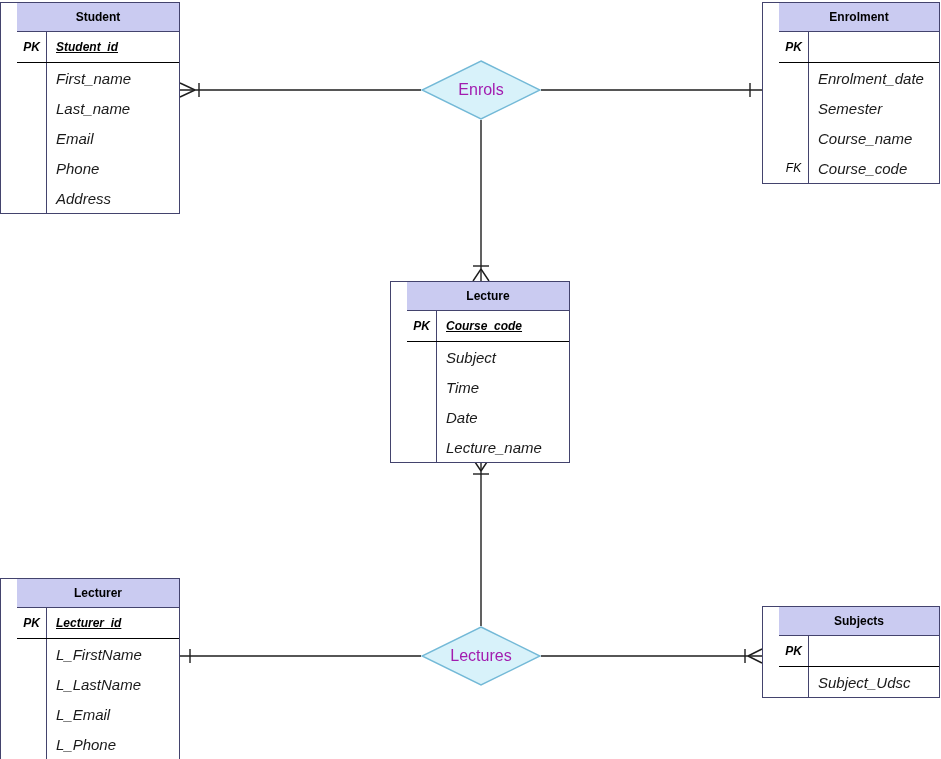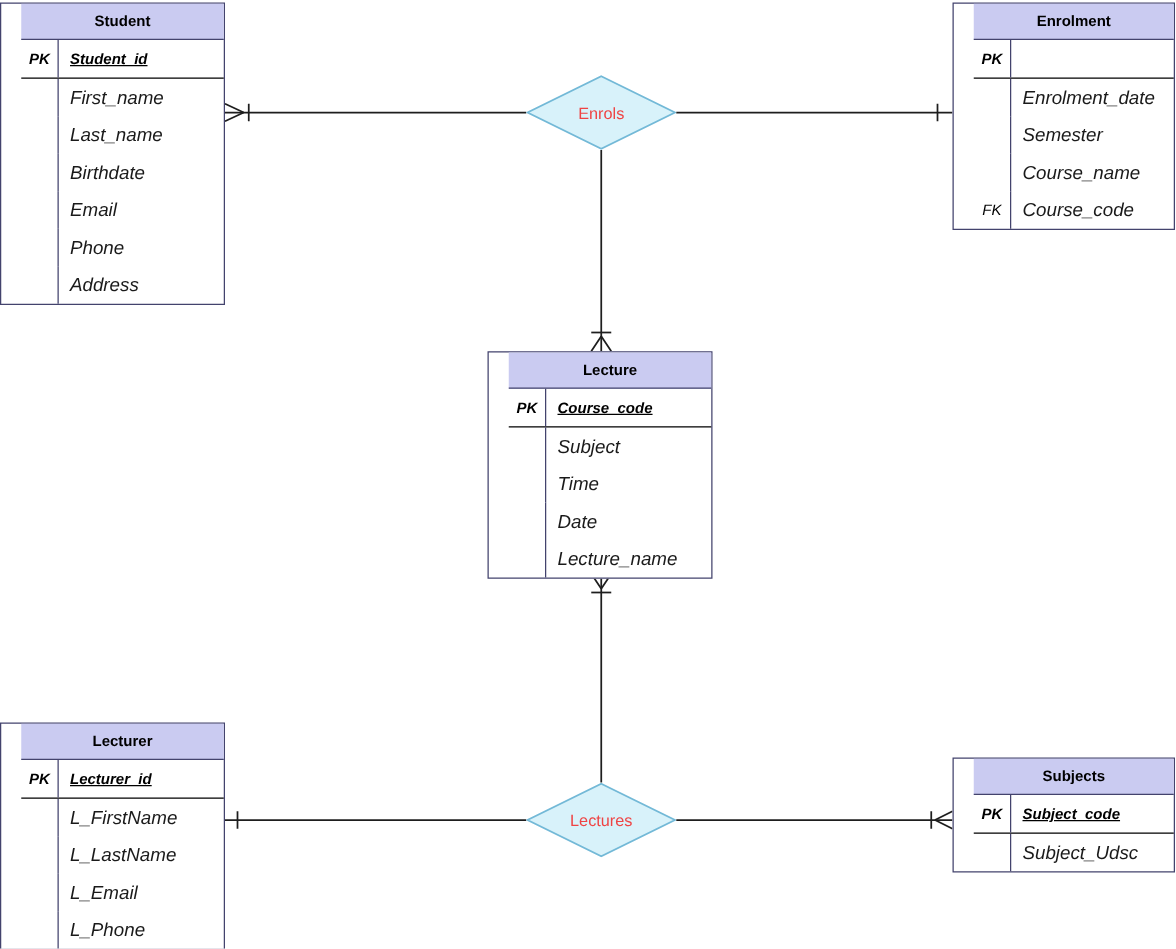--- a/index.html
+++ b/index.html
@@ -30,21 +30,21 @@
     font-size:15px;color:#1a1a1a;
   }
   .pk-row{border-bottom:1px solid #000;}
   .pk-row .key{font-weight:bold;}
   .pk-row .name{font-weight:bold;font-size:12px;text-decoration:underline;color:#000;}
   
   .diamond{position:absolute;z-index:2;width:120px;height:60px;}
   .diamond svg{position:absolute;left:0;top:0;}
   .diamond .dlabel{
     position:absolute;inset:0;display:flex;align-items:center;justify-content:center;
-    font-size:13px;color:#ef4444;
+    font-size:16px;color:#a21caf;
   }
 </style>
 </head>
 <body>
 
 <div id="canvas">
 
   <svg id="wires" width="941" height="759" viewBox="0 0 941 759">
 
     <g stroke="#1E1E1E" stroke-width="1.4" fill="none">
@@ -103,24 +103,20 @@
     <div class="row">
       <div class="key"></div>
       <div class="name">First_name</div>
     </div>
     <div class="row">
       <div class="key"></div>
       <div class="name">Last_name</div>
     </div>
     <div class="row">
       <div class="key"></div>
-      <div class="name">Birthdate</div>
-    </div>
-    <div class="row">
-      <div class="key"></div>
       <div class="name">Email</div>
     </div>
     <div class="row">
       <div class="key"></div>
       <div class="name">Phone</div>
     </div>
     <div class="row">
       <div class="key"></div>
       <div class="name">Address</div>
     </div>
@@ -194,21 +190,20 @@
     <div class="row">
       <div class="key"></div>
       <div class="name">L_Phone</div>
     </div>
   </div>
 
   <div class="entity" style="left:762px;top:578px;width:178px;margin-top:28px;">
     <div class="entity-header">Subjects</div>
     <div class="row pk-row">
       <div class="key">PK</div>
-      <div class="name">Subject_code</div>
     </div>
     <div class="row">
       <div class="key"></div>
       <div class="name">Subject_Udsc</div>
     </div>
   </div>
 
   <div class="diamond" style="left:421px;top:60px;">
     <svg width="120" height="60" viewBox="0 0 120 60">
       <polygon points="60,1 119,30 60,59 1,30" fill="#D8F2FA" stroke="#73B9D7" stroke-width="1.5"></polygon>

